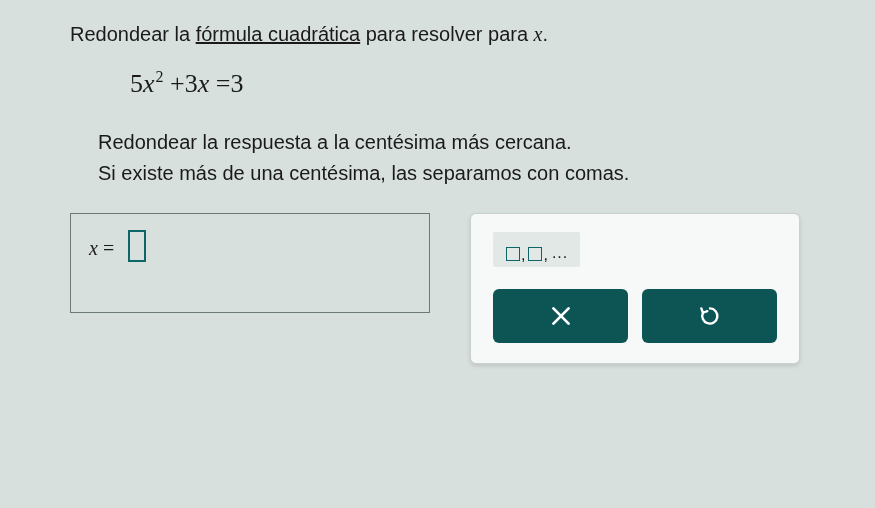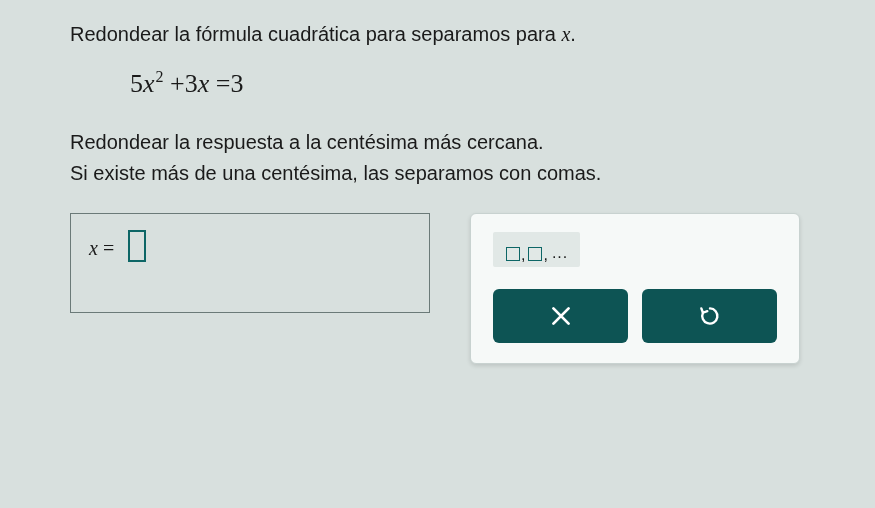--- a/index.html
+++ b/index.html
@@ -7,30 +7,30 @@
     font-family: Verdana, Geneva, sans-serif;
     background: #d8e0de;
     width: 875px;
     height: 508px;
     padding: 20px 50px 20px 70px;
     color: #1a1a1a;
     font-size: 20px;
     line-height: 1.4;
   }
   .prompt-line { margin-bottom: 18px; }
-  .underline-link { }
+  .underline-link { text-decoration: underline; }
   .equation {
     font-family: 'Times New Roman', Times, serif;
     font-size: 26px;
     margin: 12px 0 26px 60px;
     font-style: italic;
   }
   .equation .sup { font-size: 16px; vertical-align: super; font-style: normal; margin-left:1px;}
   .equation .num, .equation .op { font-style: normal; }
-  .instr { margin-bottom: 3px; }
+  .instr { margin-bottom: 3px; margin-left: 28px; }
   .panels {
     display: flex;
     gap: 40px;
     margin-top: 26px;
     align-items: flex-start;
   }
   .answer-box {
     border: 1px solid #6b7a78;
     background: transparent;
     width: 360px;
@@ -98,21 +98,21 @@
     font-size: 24px;
     cursor: pointer;
     border: none;
   }
   .btn svg { width: 26px; height: 26px; }
 </style>
 </head>
 <body>
 
 <div class="prompt-line">
-  <span>Redondear la </span><span class="underline-link">fórmula cuadrática</span><span> para separamos para </span><span style="font-style:italic;font-family:'Times New Roman',serif;">x</span><span>.</span>
+  <span>Redondear la </span><span class="underline-link">fórmula cuadrática</span><span> para resolver para </span><span style="font-style:italic;font-family:'Times New Roman',serif;">x</span><span>.</span>
 </div>
 
 <div class="equation">
   <span class="num">5</span><span>x</span><span class="sup">2</span>
   <span class="op">+</span><span class="num">3</span><span>x</span>
   <span class="op">=</span><span class="num">3</span>
 </div>
 
 <div class="instr">Redondear la respuesta a la centésima más cercana.</div>
 <div class="instr">Si existe más de una centésima, las separamos con comas.</div>

